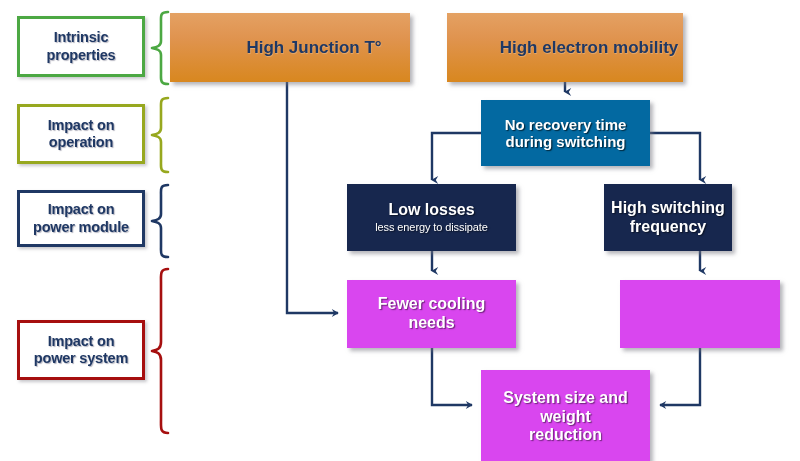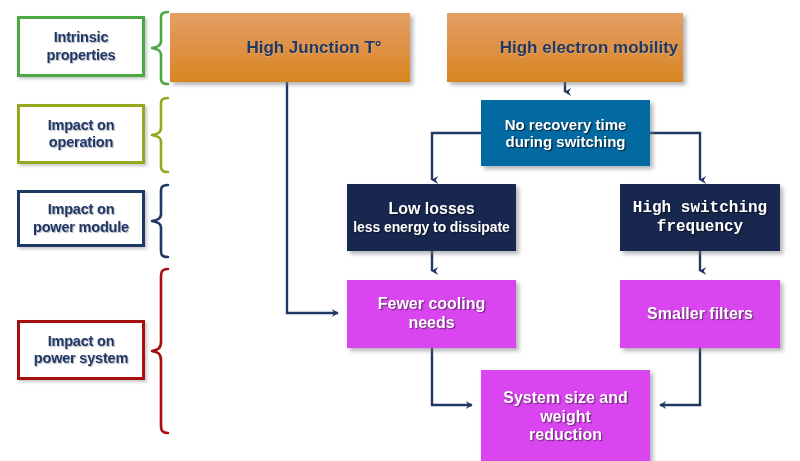--- a/index.html
+++ b/index.html
@@ -54,22 +54,22 @@
     align-items: center;
     justify-content: center;
     text-align: center;
     font-weight: bold;
     line-height: 1.16;
     box-shadow: 3px 3px 4px rgba(120,120,130,0.55);
   }
   .fbox .title { display: block; }
   .fbox .sub {
     display: block;
-    font-size: 14px;
-    font-weight: bold;
+    font-size: 11px;
+    font-weight: normal;
     margin-top: 1px;
     letter-spacing: -0.1px;
   }
   .box-orange {
     background: linear-gradient(to bottom, #e4a163 0%, #e09450 35%, #d8871f 100%);
     color: #1f3864;
     font-size: 17px;
     text-shadow: 0.5px 0.5px 0.8px rgba(255,255,255,0.25);
     padding-left: 48px;
   }
@@ -191,32 +191,31 @@
   <div class="fbox box-gray" style="left:481px; top:100px; width:169px; height:66px;">
     <span class="title">No recovery time</span>
     <span class="title">during switching</span>
   </div>
 
   <div class="fbox box-navy" style="left:347px; top:184px; width:169px; height:67px;justify-content:center;">
     <span class="title">Low losses</span>
     <span class="sub">less energy to dissipate</span>
   </div>
 
-  <div class="fbox box-navy" style="left:620px; top:184px; width:160px; height:67px;font-family:Liberation Mono, monospace;">
+  <div class="fbox box-navy" style="left:604px; top:184px; width:128px; height:67px;">
     <span class="title">High switching</span>
     <span class="title">frequency</span>
   </div>
 
   <div class="fbox box-red" style="left:347px; top:280px; width:169px; height:68px;">
     <span class="title">Fewer cooling</span>
     <span class="title">needs</span>
   </div>
 
   <div class="fbox box-red" style="left:620px; top:280px; width:160px; height:68px;">
-    <span class="title">Smaller filters</span>
   </div>
 
   <div class="fbox box-red" style="left:481px; top:370px; width:169px; height:94px;">
     <span class="title">System size and</span>
     <span class="title">weight</span>
     <span class="title">reduction</span>
   </div>
 
 </div>
 

